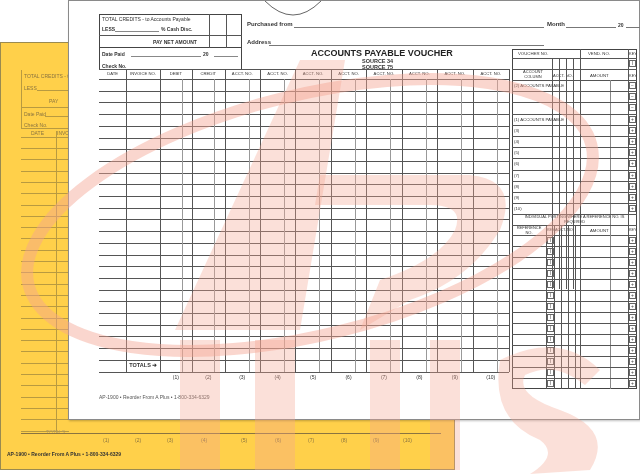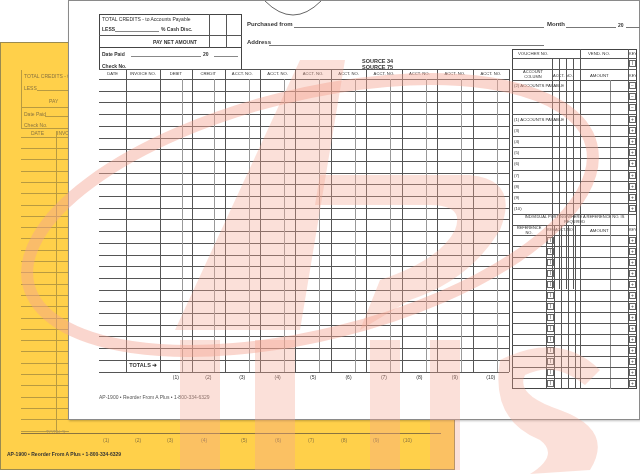--- a/index.html
+++ b/index.html
@@ -106,20 +106,21 @@
 
   <div class="wtxt" style="left:178px;top:20px;font-size:6px;font-weight:bold;">Purchased from</div>
   <div class="hline" style="left:225px;top:26px;width:250px;background:#777;"></div>
   <div class="wtxt" style="left:478px;top:20px;font-size:6px;font-weight:bold;">Month</div>
   <div class="hline" style="left:497px;top:26px;width:50px;background:#777;"></div>
   <div class="wtxt" style="left:549px;top:21px;font-weight:bold;">20</div>
   <div class="hline" style="left:557px;top:26px;width:15px;background:#777;"></div>
   <div class="wtxt" style="left:178px;top:38px;font-size:6px;font-weight:bold;">Address</div>
   <div class="hline" style="left:200px;top:44px;width:275px;background:#777;"></div>
 
+  <div class="wtxt" style="left:242px;top:47px;font-size:9px;font-weight:bold;color:#222;">ACCOUNTS PAYABLE VOUCHER</div>
   <div class="wtxt" style="left:293px;top:57px;font-size:5.5px;font-weight:bold;">SOURCE 34</div>
   <div class="wtxt" style="left:293px;top:63px;font-size:5.5px;font-weight:bold;">SOURCE 75</div>
 
   <div id="main-grid" class="abs" style="left:30px;top:68px;width:410px;height:318px;">
       <div class="hline" style="left:0;top:0;width:410px;"></div>
       <div class="hline" style="left:0;top:10px;width:410px;"></div>
       <div class="hline" style="left:0;top:21.7px;width:410px;"></div>
       <div class="hline" style="left:0;top:33.4px;width:410px;"></div>
       <div class="hline" style="left:0;top:45.099999999999994px;width:410px;"></div>
       <div class="hline" style="left:0;top:56.8px;width:410px;"></div>

